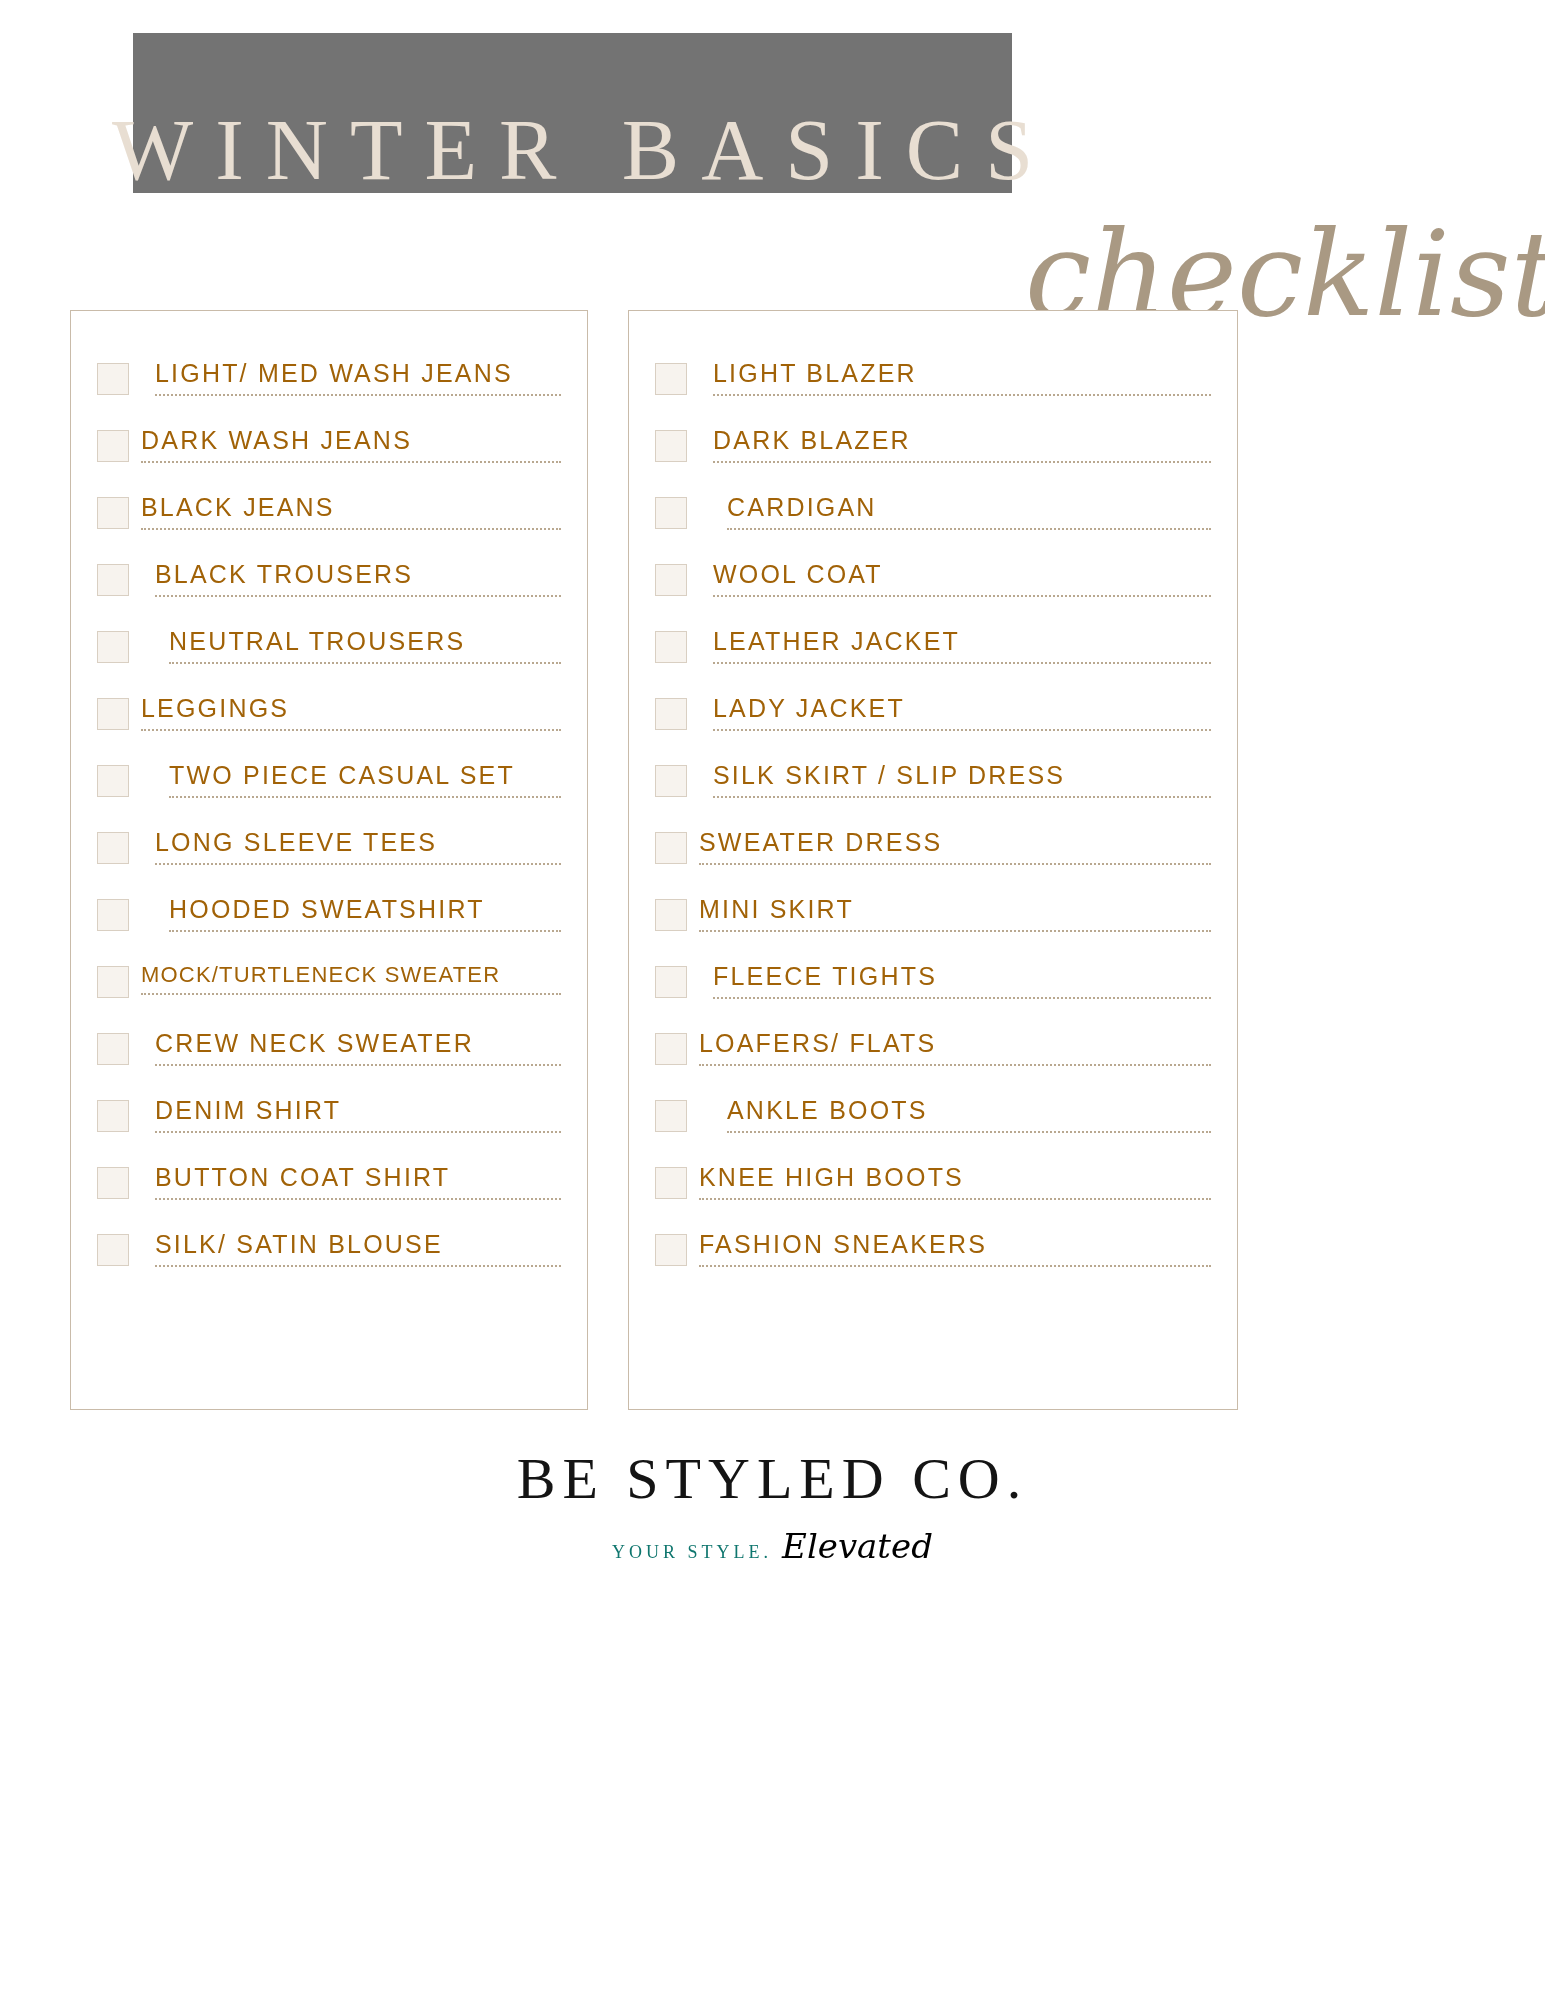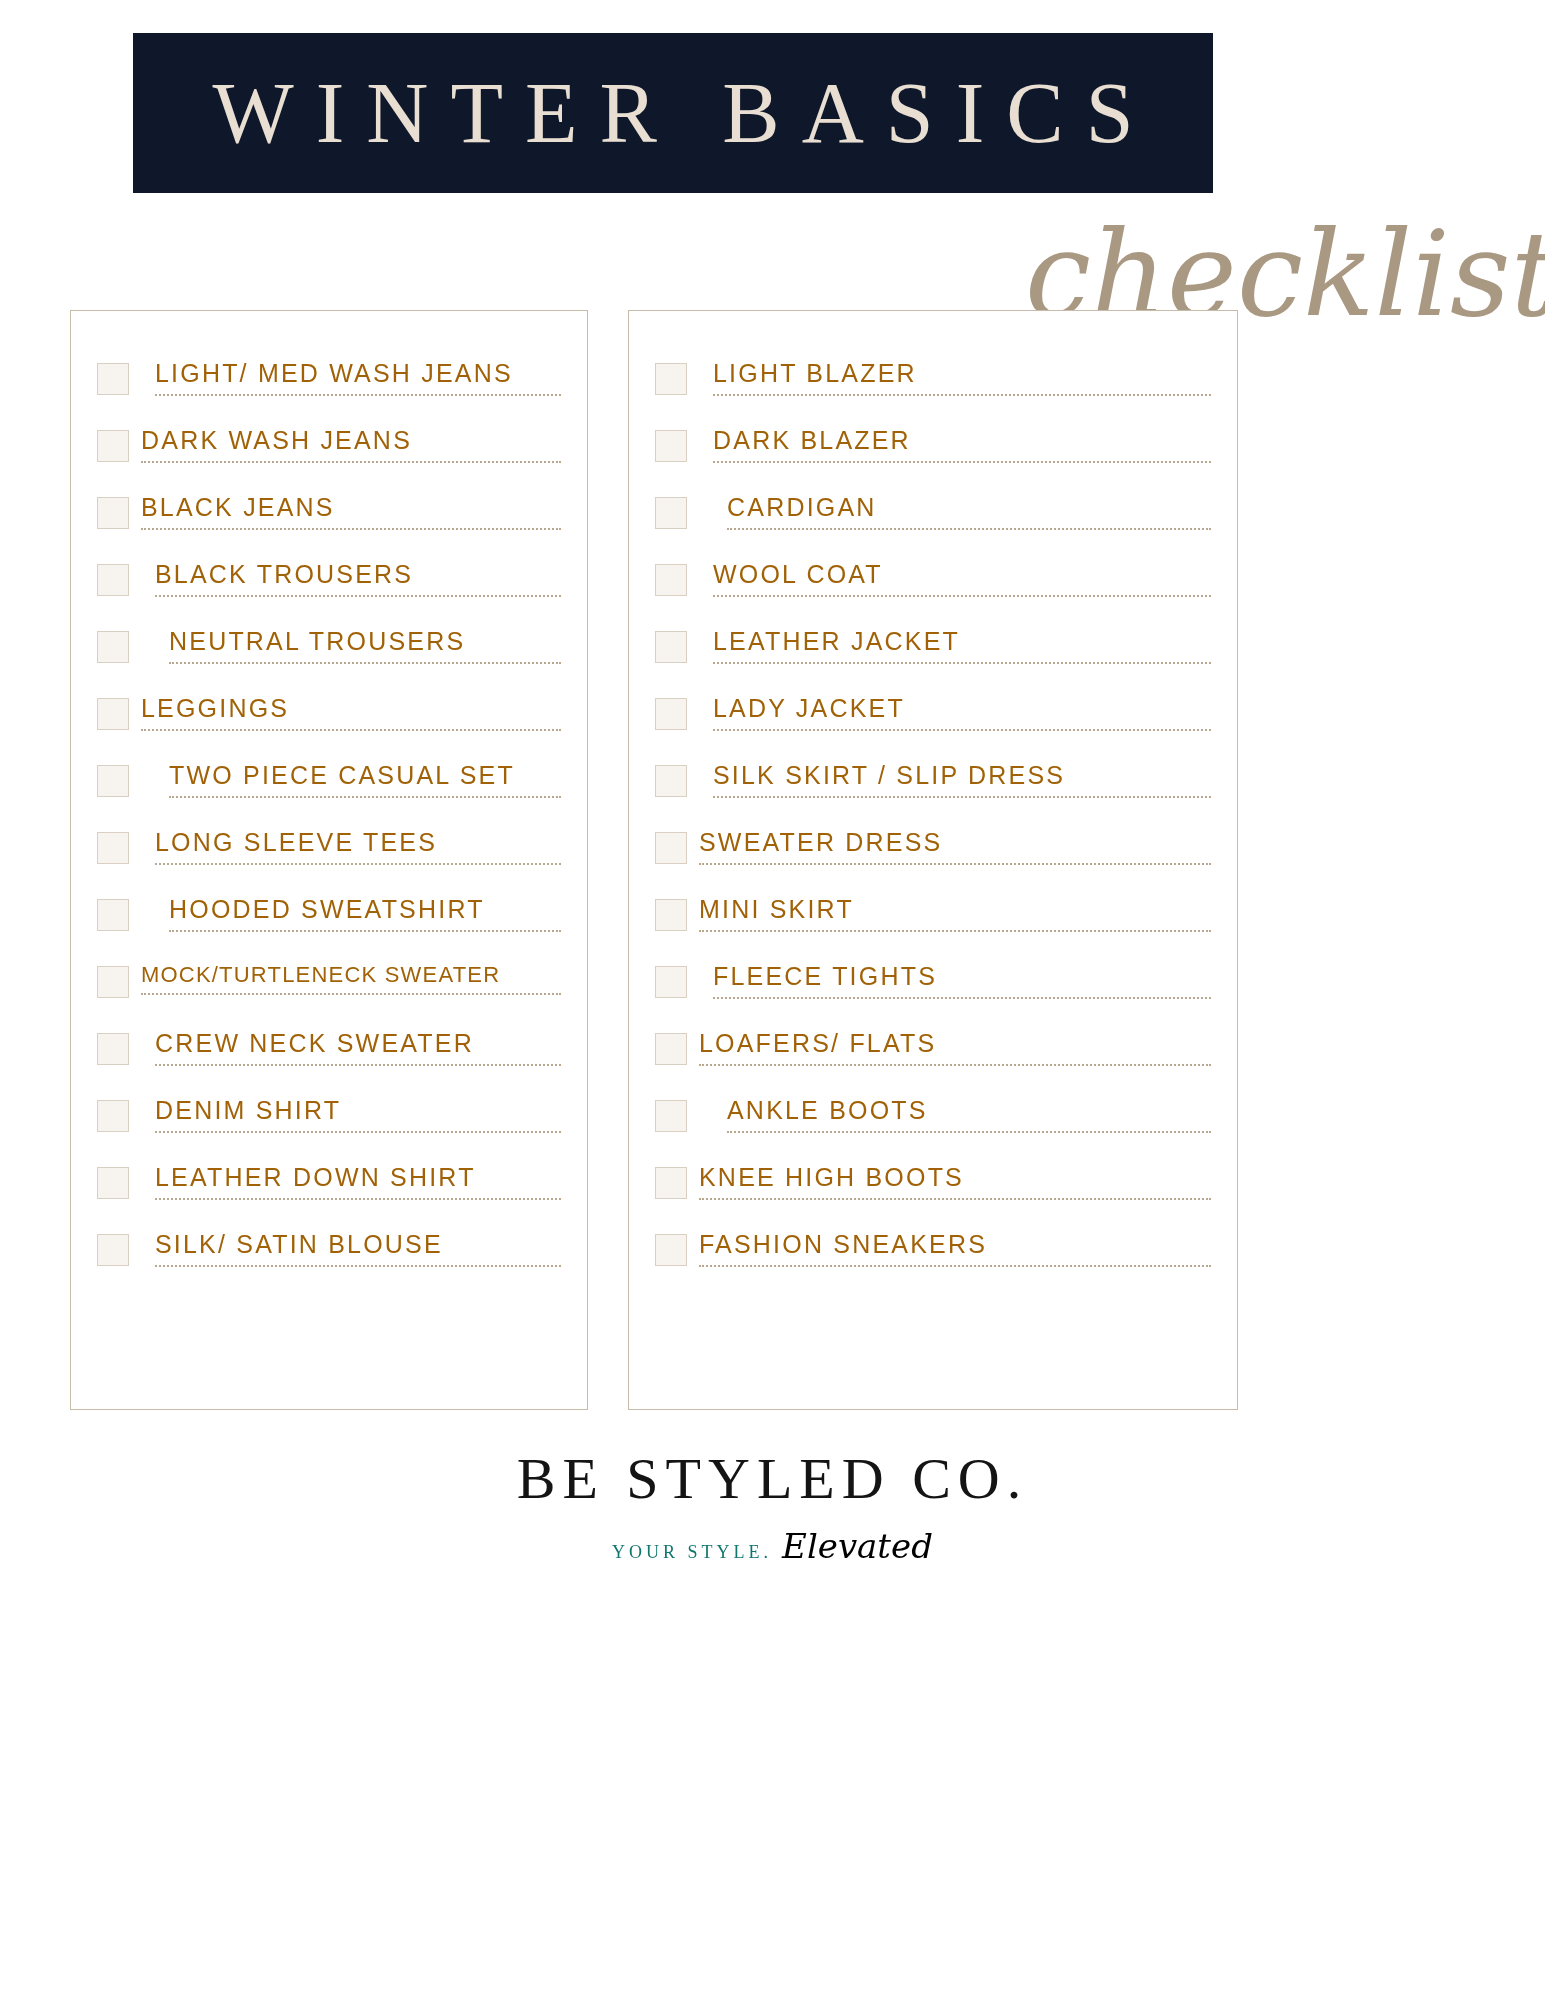--- a/index.html
+++ b/index.html
@@ -14,25 +14,25 @@
     font-family: "Liberation Sans", sans-serif;
     color: #1a1a1a;
     overflow: hidden;
   }
 
   
   .banner {
     position: absolute;
     left: 133px;
     top: 33px;
-    width: 1080px;
+    width: 879px;
     height: 160px;
-    background: #0f172a;
+    background: #737373;
     display: flex;
-    align-items: center;
+    align-items: flex-end;
     justify-content: center;
   }
   .banner-title {
     font-family: "Liberation Serif", serif;
     color: #e8ded2;
     font-size: 86px;
     letter-spacing: 22px;
     text-indent: 22px;
     font-weight: 400;
     white-space: nowrap;
@@ -247,21 +247,21 @@
       <li class="row ind-1">
         <span class="checkbox"></span>
         <span class="entry">
           <span class="entry-label">DENIM SHIRT</span>
           <span class="entry-line"></span>
         </span>
       </li>
       <li class="row ind-1">
         <span class="checkbox"></span>
         <span class="entry">
-          <span class="entry-label">LEATHER DOWN SHIRT</span>
+          <span class="entry-label">BUTTON COAT SHIRT</span>
           <span class="entry-line"></span>
         </span>
       </li>
       <li class="row ind-1">
         <span class="checkbox"></span>
         <span class="entry">
           <span class="entry-label">SILK/ SATIN BLOUSE</span>
           <span class="entry-line"></span>
         </span>
       </li>

